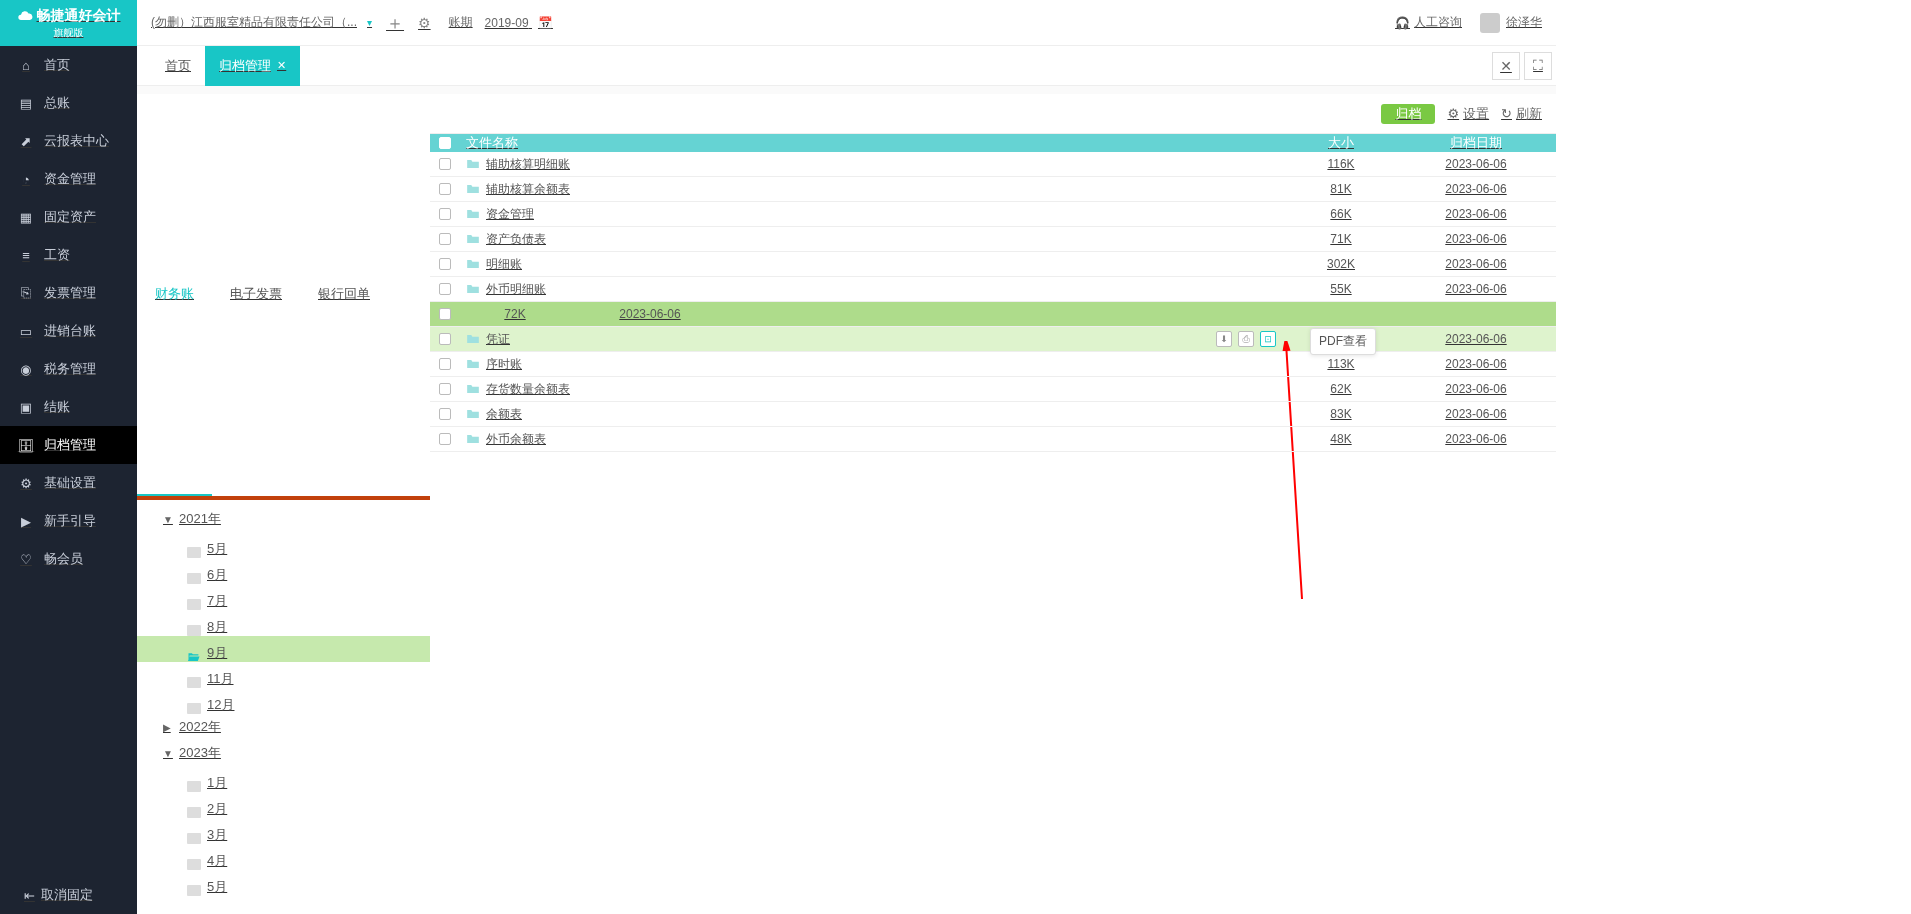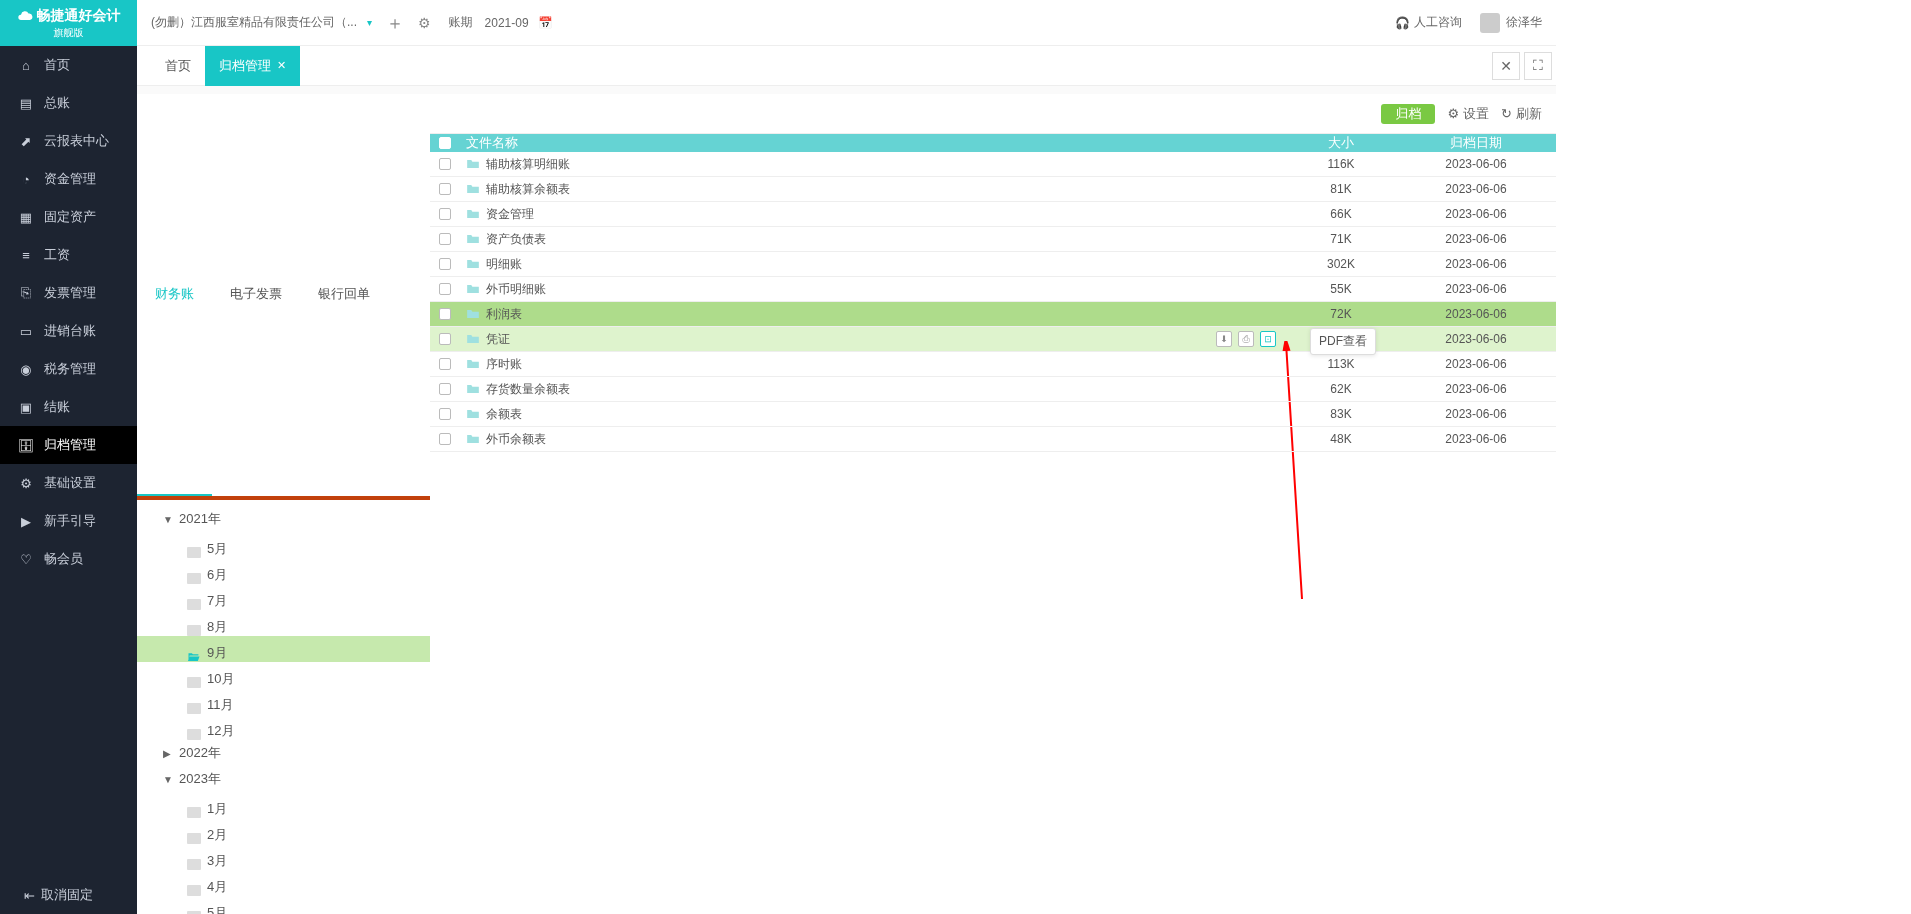--- a/index.html
+++ b/index.html
@@ -1,18 +1,18 @@
 <!DOCTYPE html>
 <html><head>
 <meta charset="utf-8">
 <style>
 * { margin: 0; padding: 0; box-sizing: border-box; font-family: "Microsoft YaHei", Arial, sans-serif; }
 body { background: #fff; font-size: 13px; color: #333; overflow: hidden; }
 
-.app { display: flex; height: 914px; width: 1556px; }
+.app { display: flex; height: 914px; width: 1556px; text-decoration: underline; }
 
 
 .sidebar { width: 137px; background: #1d2431; color: #c8ced9; display: flex; flex-direction: column; }
 .logo-area { height: 46px; background: #18c6c6; display: flex; align-items: center; justify-content: center; color: #fff; font-size: 13px; flex-direction: column; }
 .logo-area .logo-main { font-weight: bold; font-size: 14px; display: flex; align-items: center; gap: 4px; }
 .logo-area .logo-sub { font-size: 10px; margin-top: 1px; }
 .nav { flex: 1; }
 .nav-item { height: 38px; display: flex; align-items: center; padding-left: 18px; cursor: pointer; font-size: 13px; color: #c8ced9; }
 .nav-item.active { background: #000; color: #fff; }
 .nav-item .nav-icon { width: 16px; height: 16px; margin-right: 10px; display: inline-flex; align-items: center; justify-content: center; }
@@ -178,21 +178,21 @@
 
     <div class="topbar">
       <div class="company">
         <span>(勿删）江西服室精品有限责任公司（...</span>
         <span class="caret-down">▾</span>
       </div>
       <span class="plus">＋</span>
       <span class="gear">⚙</span>
       <span class="period-label">账期</span>
       <span class="period-value">
-        <span>2021-09</span>
+        <span>2019-09</span>
         <span class="cal-icon">📅</span>
       </span>
       <div class="spacer"></div>
       <div class="support">
         <span>🎧</span>
         <span>人工咨询</span>
       </div>
       <div class="avatar"></div>
       <span class="username">徐泽华</span>
     </div>
@@ -239,24 +239,20 @@
             </div>
             <div class="tree-node month">
               <span class="folder-icon folder-closed"></span>
               <span>8月</span>
             </div>
             <div class="tree-node month selected">
               <svg class="folder-icon" viewBox="0 0 24 20">
                 <path class="folder-open-svg" d="M2 4h6l2 2h10v2H4L2 18V4zm2 6h18l-3 8H1l3-8z"></path>
               </svg>
               <span>9月</span>
-            </div>
-            <div class="tree-node month">
-              <span class="folder-icon folder-closed"></span>
-              <span>10月</span>
             </div>
             <div class="tree-node month">
               <span class="folder-icon folder-closed"></span>
               <span>11月</span>
             </div>
             <div class="tree-node month">
               <span class="folder-icon folder-closed"></span>
               <span>12月</span>
             </div>
             <div class="tree-node year">
@@ -388,26 +384,20 @@
                   </svg>
                   <span>外币明细账</span>
                 </div>
                 <div class="col-size">55K</div>
                 <div class="col-date">2023-06-06</div>
               </div>
               <div class="row sel">
                 <div class="col-check">
                   <span class="chk"></span>
                 </div>
-                <div class="col-name">
-                  <svg class="file-icon" viewBox="0 0 24 20">
-                    <path class="file-icon-fill" d="M2 3h7l2 3h11v11H2z"></path>
-                  </svg>
-                  <span>利润表</span>
-                </div>
                 <div class="col-size">72K</div>
                 <div class="col-date">2023-06-06</div>
               </div>
               <div class="row hover">
                 <div class="col-check">
                   <span class="chk"></span>
                 </div>
                 <div class="col-name">
                   <svg class="file-icon" viewBox="0 0 24 20">
                     <path class="file-icon-fill" d="M2 3h7l2 3h11v11H2z"></path>

